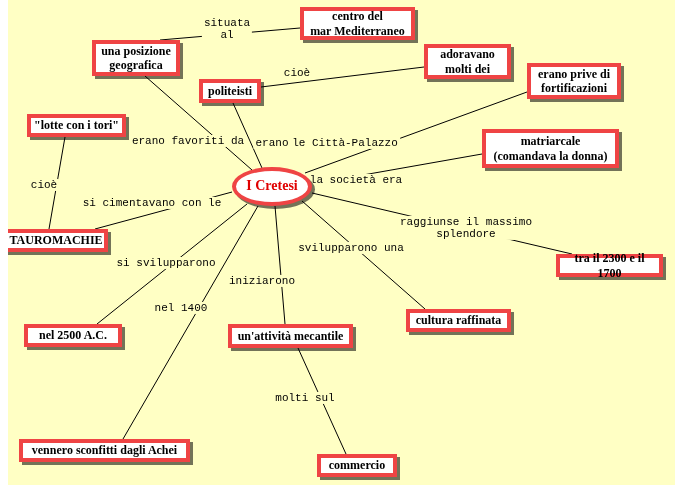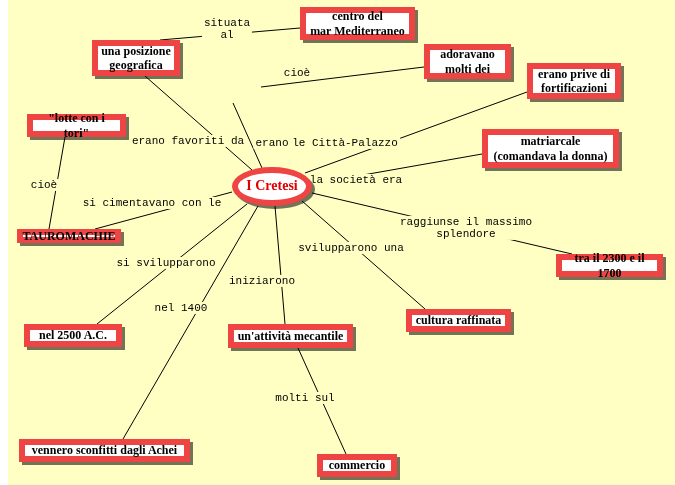--- a/index.html
+++ b/index.html
@@ -12,21 +12,21 @@
   }
   #left-margin{
     position:absolute;left:0;top:0;width:8px;height:485px;
     background:#FFFFFF;
   }
   svg.links{position:absolute;left:0;top:0;}
   line{stroke:#000;stroke-width:1;}
   .node{
     position:absolute;
     background:#FFFFFF;
-    border:6px solid #ef4444;
+    border:4px solid #ef4444;
     box-shadow:3px 3px 0 rgba(0,0,0,0.55);
     display:flex;align-items:center;justify-content:center;
     text-align:center;
     font-weight:bold;
     font-size:12px;
     line-height:1.2;
     white-space:pre-line;
     padding:1px 3px;
     box-sizing:border-box;
     color:#000;
@@ -89,24 +89,25 @@
   <div class="elabel" style="left:305px;top:398px">molti sul</div>
 
   <div class="node" style="left:300px;top:7px;width:115px;height:33px">centro del
 mar Mediterraneo</div>
   <div class="node" style="left:92px;top:40px;width:88px;height:36px">una posizione
 geografica</div>
   <div class="node" style="left:424px;top:44px;width:87px;height:35px">adoravano
 molti dei</div>
   <div class="node" style="left:527px;top:63px;width:94px;height:36px">erano prive di
 fortificazioni</div>
+  <div class="node" style="left:199px;top:79px;width:62px;height:24px">politeisti</div>
   <div class="node" style="left:27px;top:114px;width:99px;height:23px">"lotte con i tori"</div>
   <div class="node" style="left:482px;top:129px;width:137px;height:39px">matriarcale
 (comandava la donna)</div>
-  <div class="node" style="left:17px;top:229px;width:104px;height:14px">TAUROMACHIE</div>
+  <div class="node" style="left:4px;top:229px;width:104px;height:23px">TAUROMACHIE</div>
   <div class="node" style="left:556px;top:254px;width:107px;height:23px">tra il 2300 e il 1700</div>
   <div class="node" style="left:406px;top:309px;width:105px;height:23px">cultura raffinata</div>
   <div class="node" style="left:228px;top:324px;width:125px;height:24px">un'attività mecantile</div>
   <div class="node" style="left:24px;top:324px;width:98px;height:23px">nel 2500 A.C.</div>
   <div class="node" style="left:19px;top:439px;width:171px;height:23px">vennero sconfitti dagli Achei</div>
   <div class="node" style="left:317px;top:454px;width:80px;height:23px">commercio</div>
 
   <div class="node ellipse" style="left:232px;top:167px;width:80px;height:39px">I Cretesi</div>
 
   <div id="left-margin"></div>

